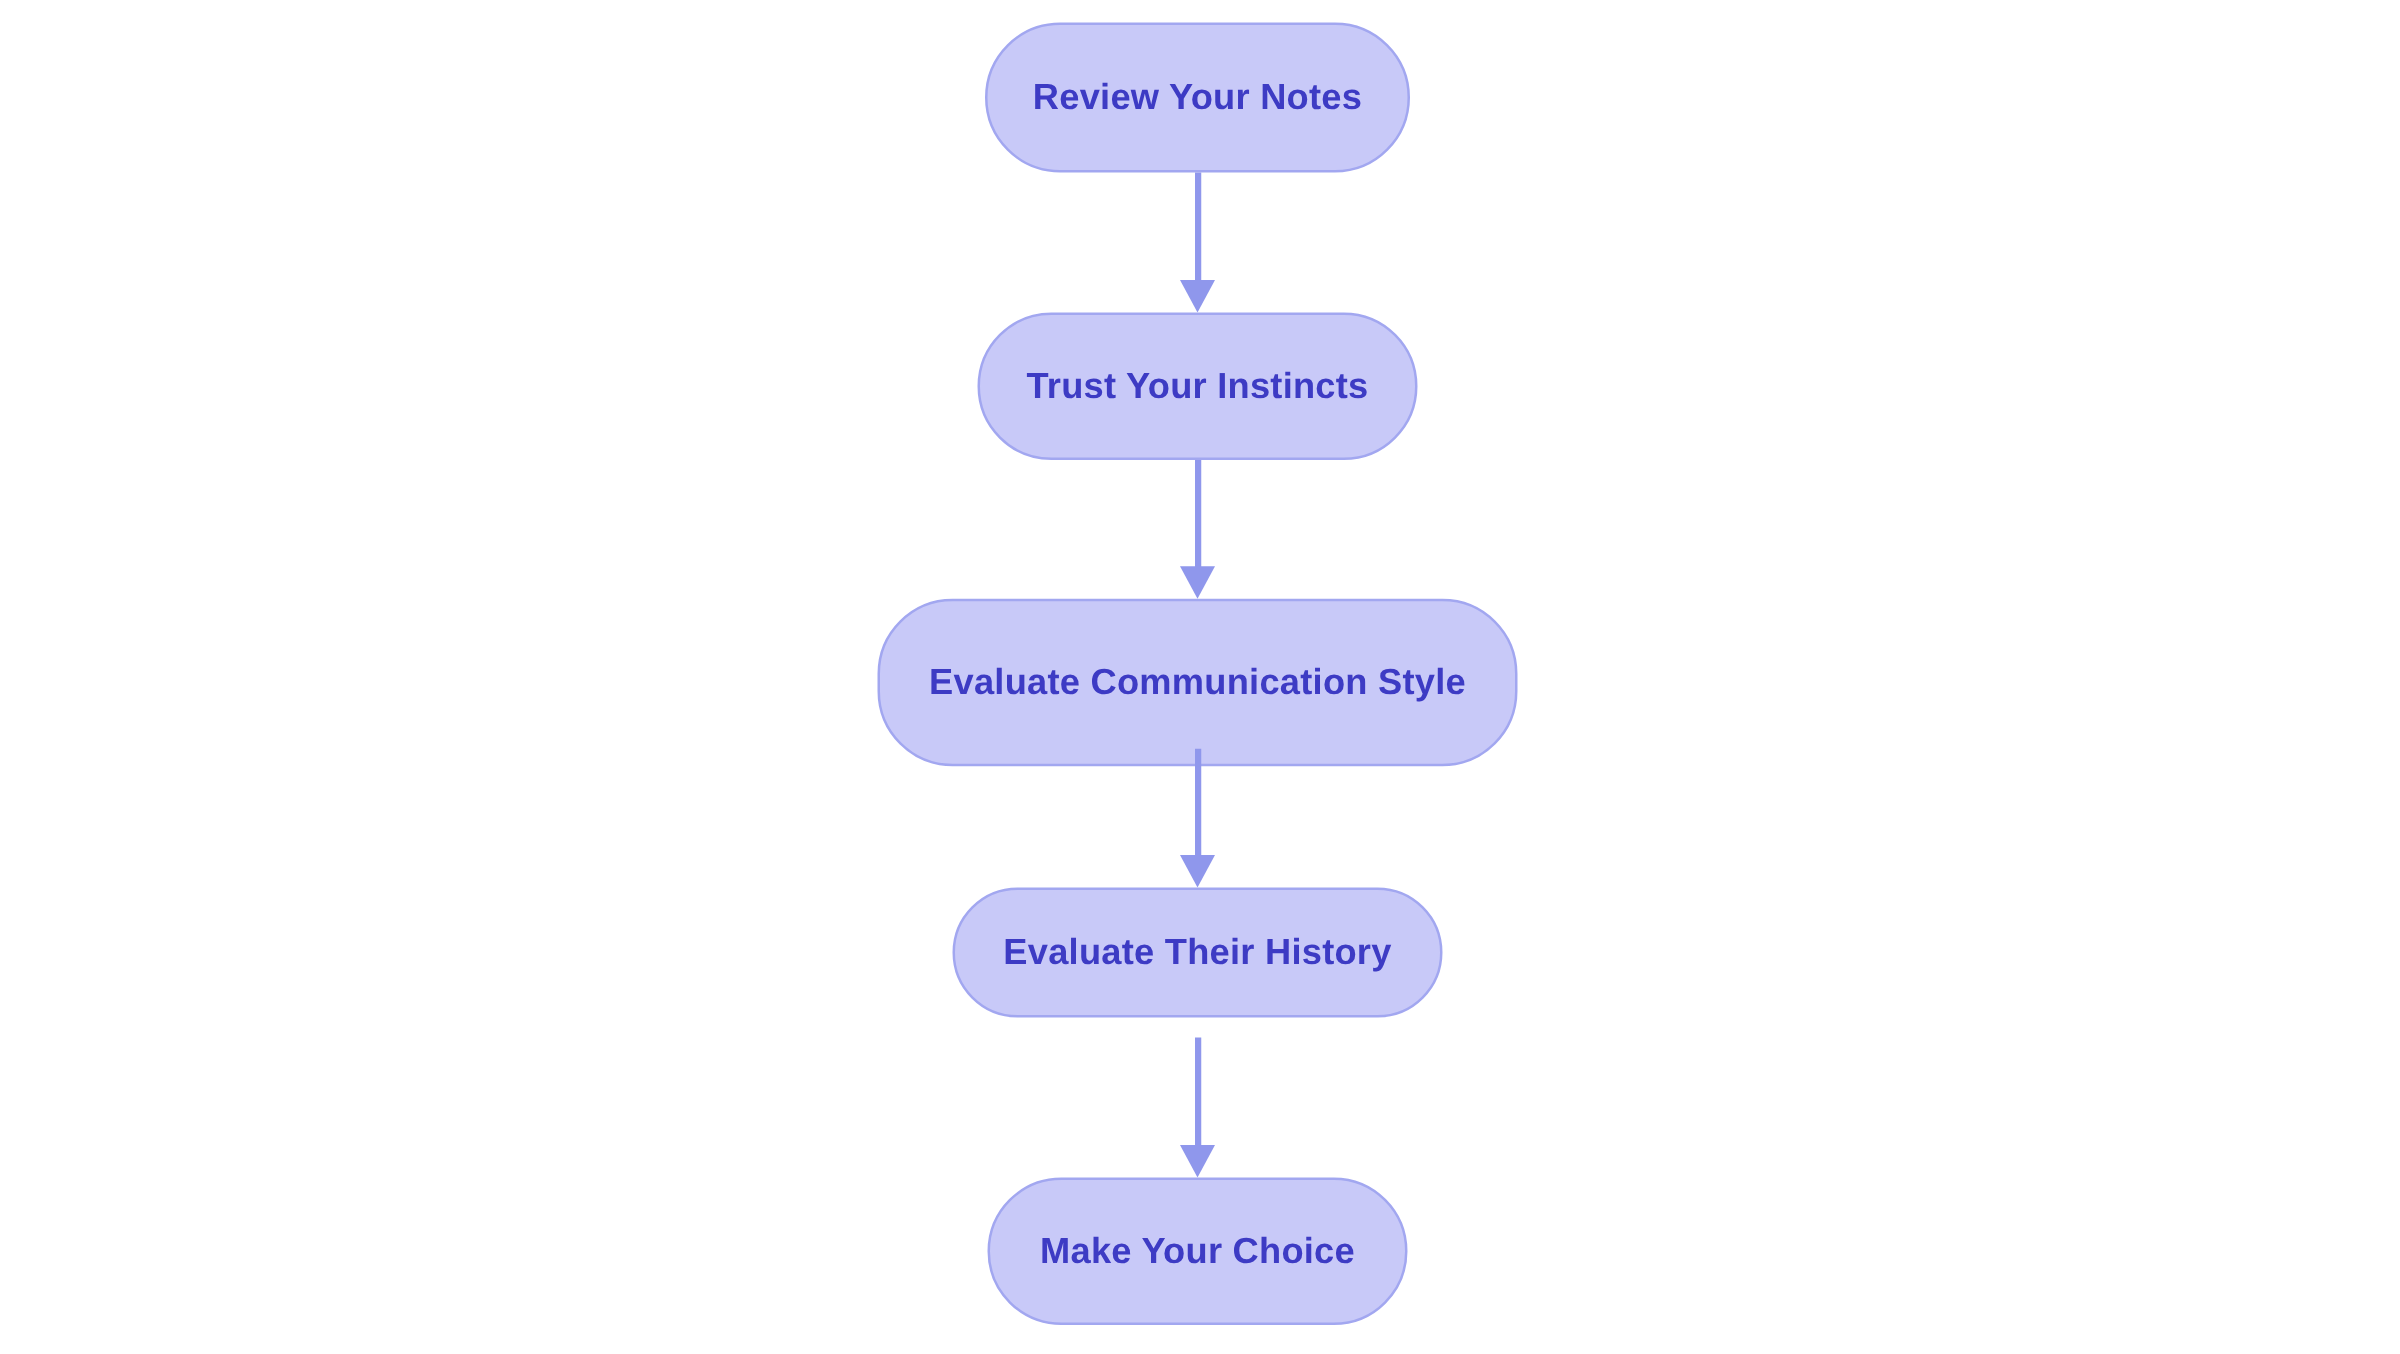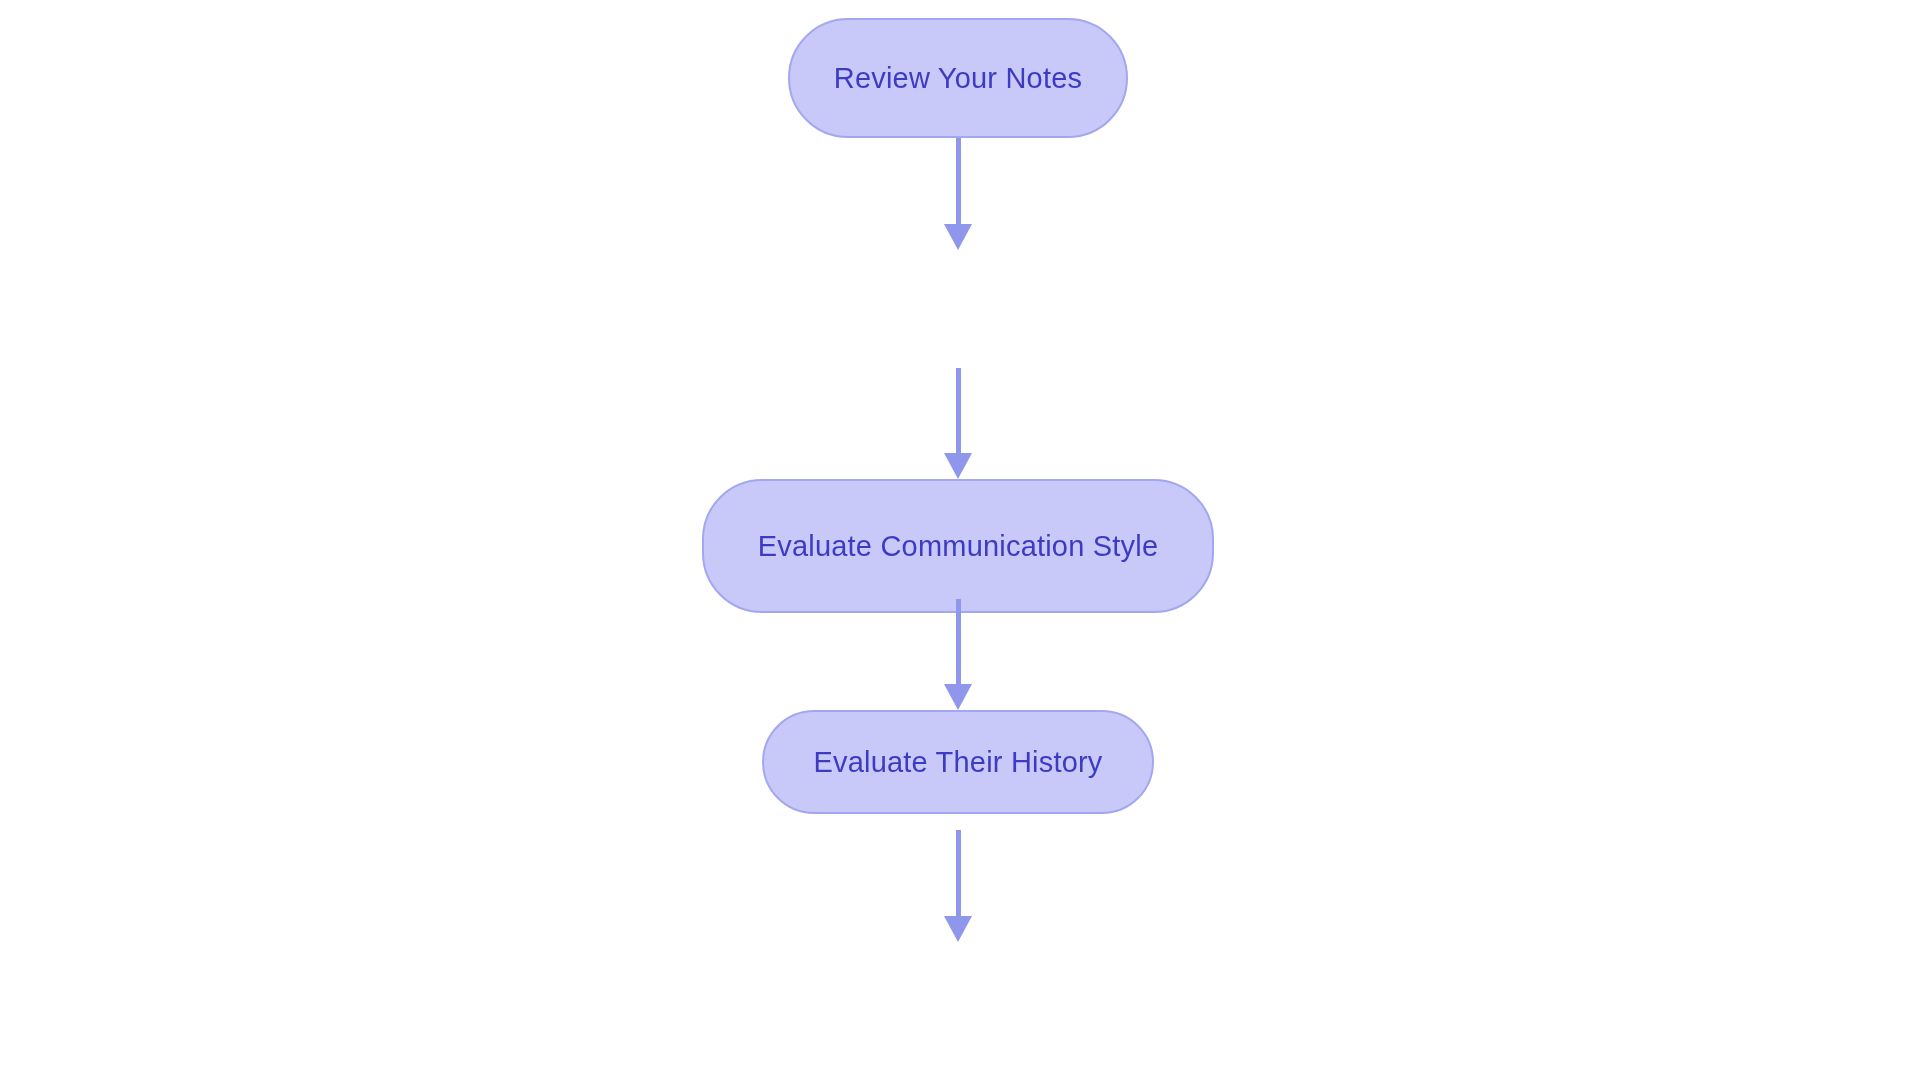--- a/index.html
+++ b/index.html
@@ -2,21 +2,21 @@
 <html style="--background: #ffffff; --node-fill: #c8c9f8; --node-border: #a2a7f0; --text: #3d3bc4; --arrow: #8f97ec;"><head>
 <meta charset="utf-8">
 <style>
   :root {
     --background: #ffffff;
     --node-fill: #c8c9f8;
     --node-border: #a2a7f0;
     --text: #3d3bc4;
     --arrow: #8f97ec;
   }
-  * { box-sizing: border-box; }
+  * { box-sizing: border-box; font-weight: bold; }
   html, body {
     margin: 0;
     padding: 0;
   }
   body {
     width: 1920px;
     height: 1083px;
     background: var(--background);
     font-family: "Liberation Sans", sans-serif;
     overflow: hidden;
@@ -84,20 +84,23 @@
 
   <div class="node node-1">
     <span class="label">Review Your Notes</span>
   </div>
 
   <div class="arrow arrow-1">
     <div class="stem"></div>
     <div class="arrowhead"></div>
   </div>
 
+  <div class="node node-2">
+    <span class="label">Trust Your Instincts</span>
+  </div>
 
   <div class="arrow arrow-2">
     <div class="stem"></div>
     <div class="arrowhead"></div>
   </div>
 
   <div class="node node-3">
     <span class="label">Evaluate Communication Style</span>
   </div>
 
@@ -108,14 +111,17 @@
 
   <div class="node node-4">
     <span class="label">Evaluate Their History</span>
   </div>
 
   <div class="arrow arrow-4">
     <div class="stem"></div>
     <div class="arrowhead"></div>
   </div>
 
+  <div class="node node-5">
+    <span class="label">Make Your Choice</span>
+  </div>
 
 </div>
 
 </body></html>

